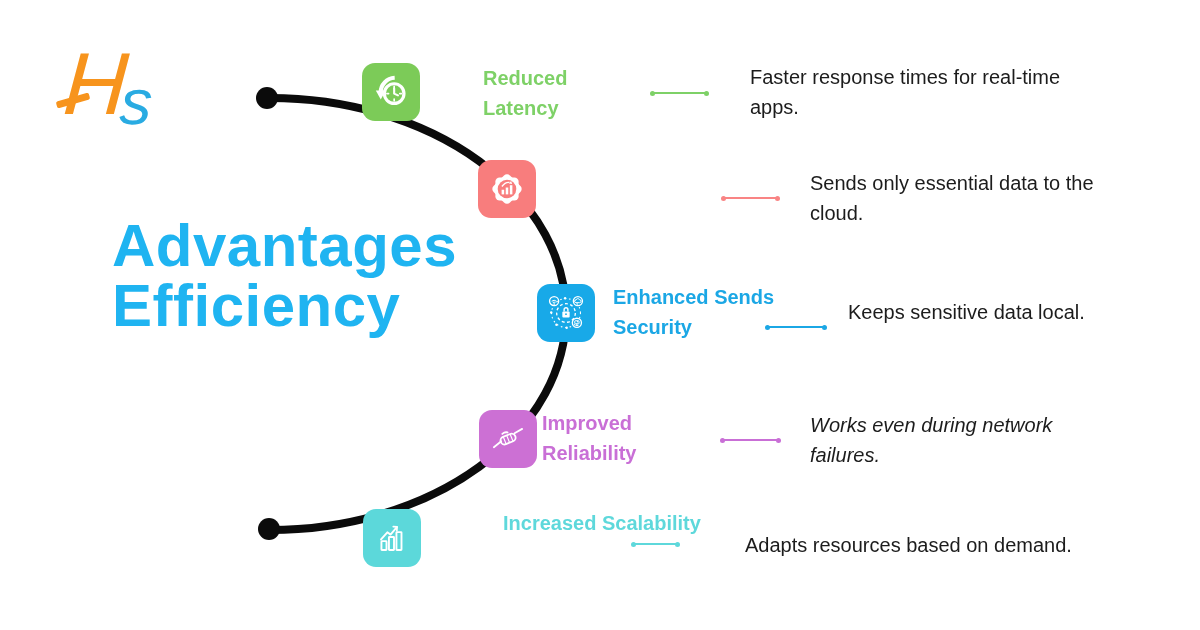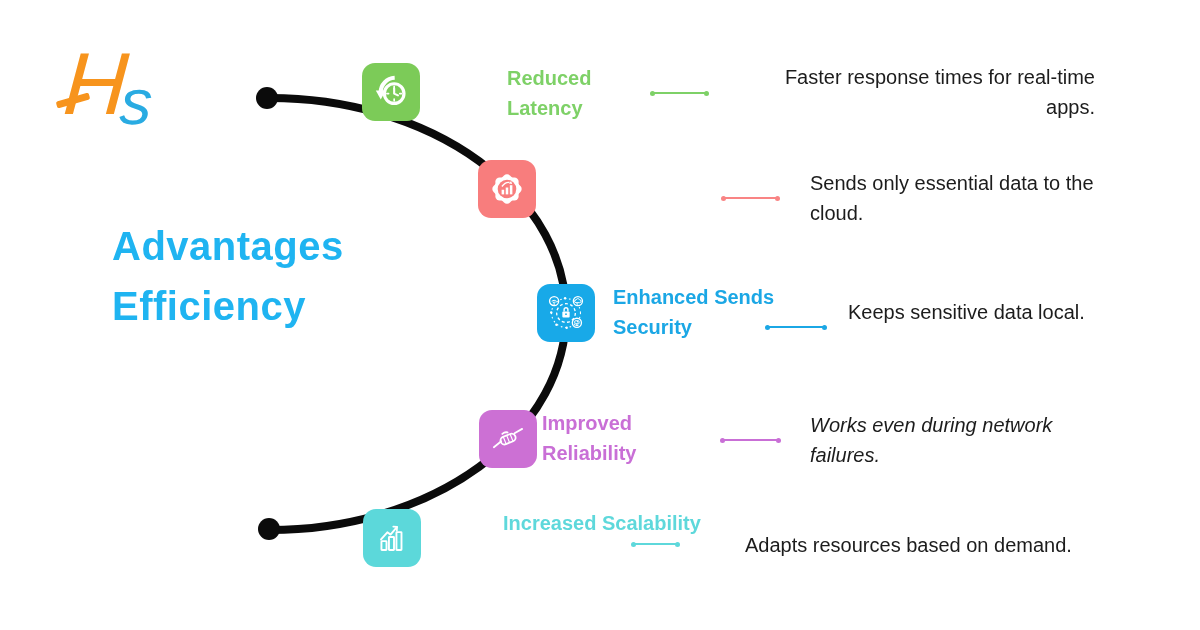--- a/index.html
+++ b/index.html
@@ -8,54 +8,54 @@
   .canvas { position:relative; width:1200px; height:630px; background:#ffffff; }
   .abs { position:absolute; }
 
   
   .logo { left:64px; top:42px; display:flex; align-items:flex-end; font-style:italic; transform:skewX(-4deg); }
   .logo-h { font-size:88px; line-height:0.96; font-weight:normal; letter-spacing:-2px; }
   .logo-s { font-size:64px; line-height:0.9; position:relative; top:5px; left:-4px; font-weight:normal; }
   .logo-bar { left:56px; top:97px; width:34px; height:7px; background:#F7941D; transform:rotate(-16deg); border-radius:2px; }
 
   
-  .title { left:112px; top:216px; width:340px; font-size:40px; font-weight:bold; line-height:60px; letter-spacing:0.5px; }
+  .title { left:112px; top:216px; width:340px; font-size:60px; font-weight:bold; line-height:60px; letter-spacing:0.5px; }
 
   
   .arc { left:0; top:0; z-index:1; }
 
   
   .tile { width:58px; height:58px; border-radius:13px; z-index:2; display:flex; align-items:center; justify-content:center; }
   .t1 { left:362px; top:63px; }
   .t2 { left:478px; top:160px; }
   .t3 { left:537px; top:284px; }
   .t4 { left:479px; top:410px; }
   .t5 { left:363px; top:509px; }
 
   
   .hd { font-size:20px; font-weight:bold; line-height:30px; z-index:3; }
-  .h1 { left:507px; top:63px;  width:165px; }
+  .h1 { left:483px; top:63px;  width:165px; }
   .h2 { left:552px; top:157px; width:238px; }
   .h3 { left:613px; top:282px; width:182px; }
   .h4 { left:542px; top:408px; width:132px; }
   .h5 { left:503px; top:508px; white-space:nowrap; }
 
   
   .conn { height:2px; background:currentColor; z-index:3; }
   .conn::before, .conn::after { content:""; position:absolute; top:-1.5px; width:5px; height:5px; border-radius:50%; background:currentColor; }
   .conn::before { left:-2px; } .conn::after { right:-2px; }
   .c1 { left:652px; top:92px;  width:55px; }
   .c2 { left:723px; top:197px; width:55px; }
   .c3 { left:767px; top:326px; width:58px; }
   .c4 { left:722px; top:439px; width:57px; }
   .c5 { left:633px; top:543px; width:45px; }
 
   
   .desc { font-size:20px; line-height:30px; color:#1c1c1c; z-index:3; }
-  .d1 { left:750px; top:62px;  width:345px;text-align:right; }
+  .d1 { left:750px; top:62px;  width:345px; }
   .d2 { left:810px; top:168px; width:325px; }
   .d3 { left:848px; top:297px; width:420px; white-space:nowrap; }
   .d4 { left:810px; top:410px; width:285px;font-style:italic; }
   .d5 { left:745px; top:530px; width:440px; white-space:nowrap; }
 
   .gl { display:block; }
 </style>
 </head>
 <body>
 

